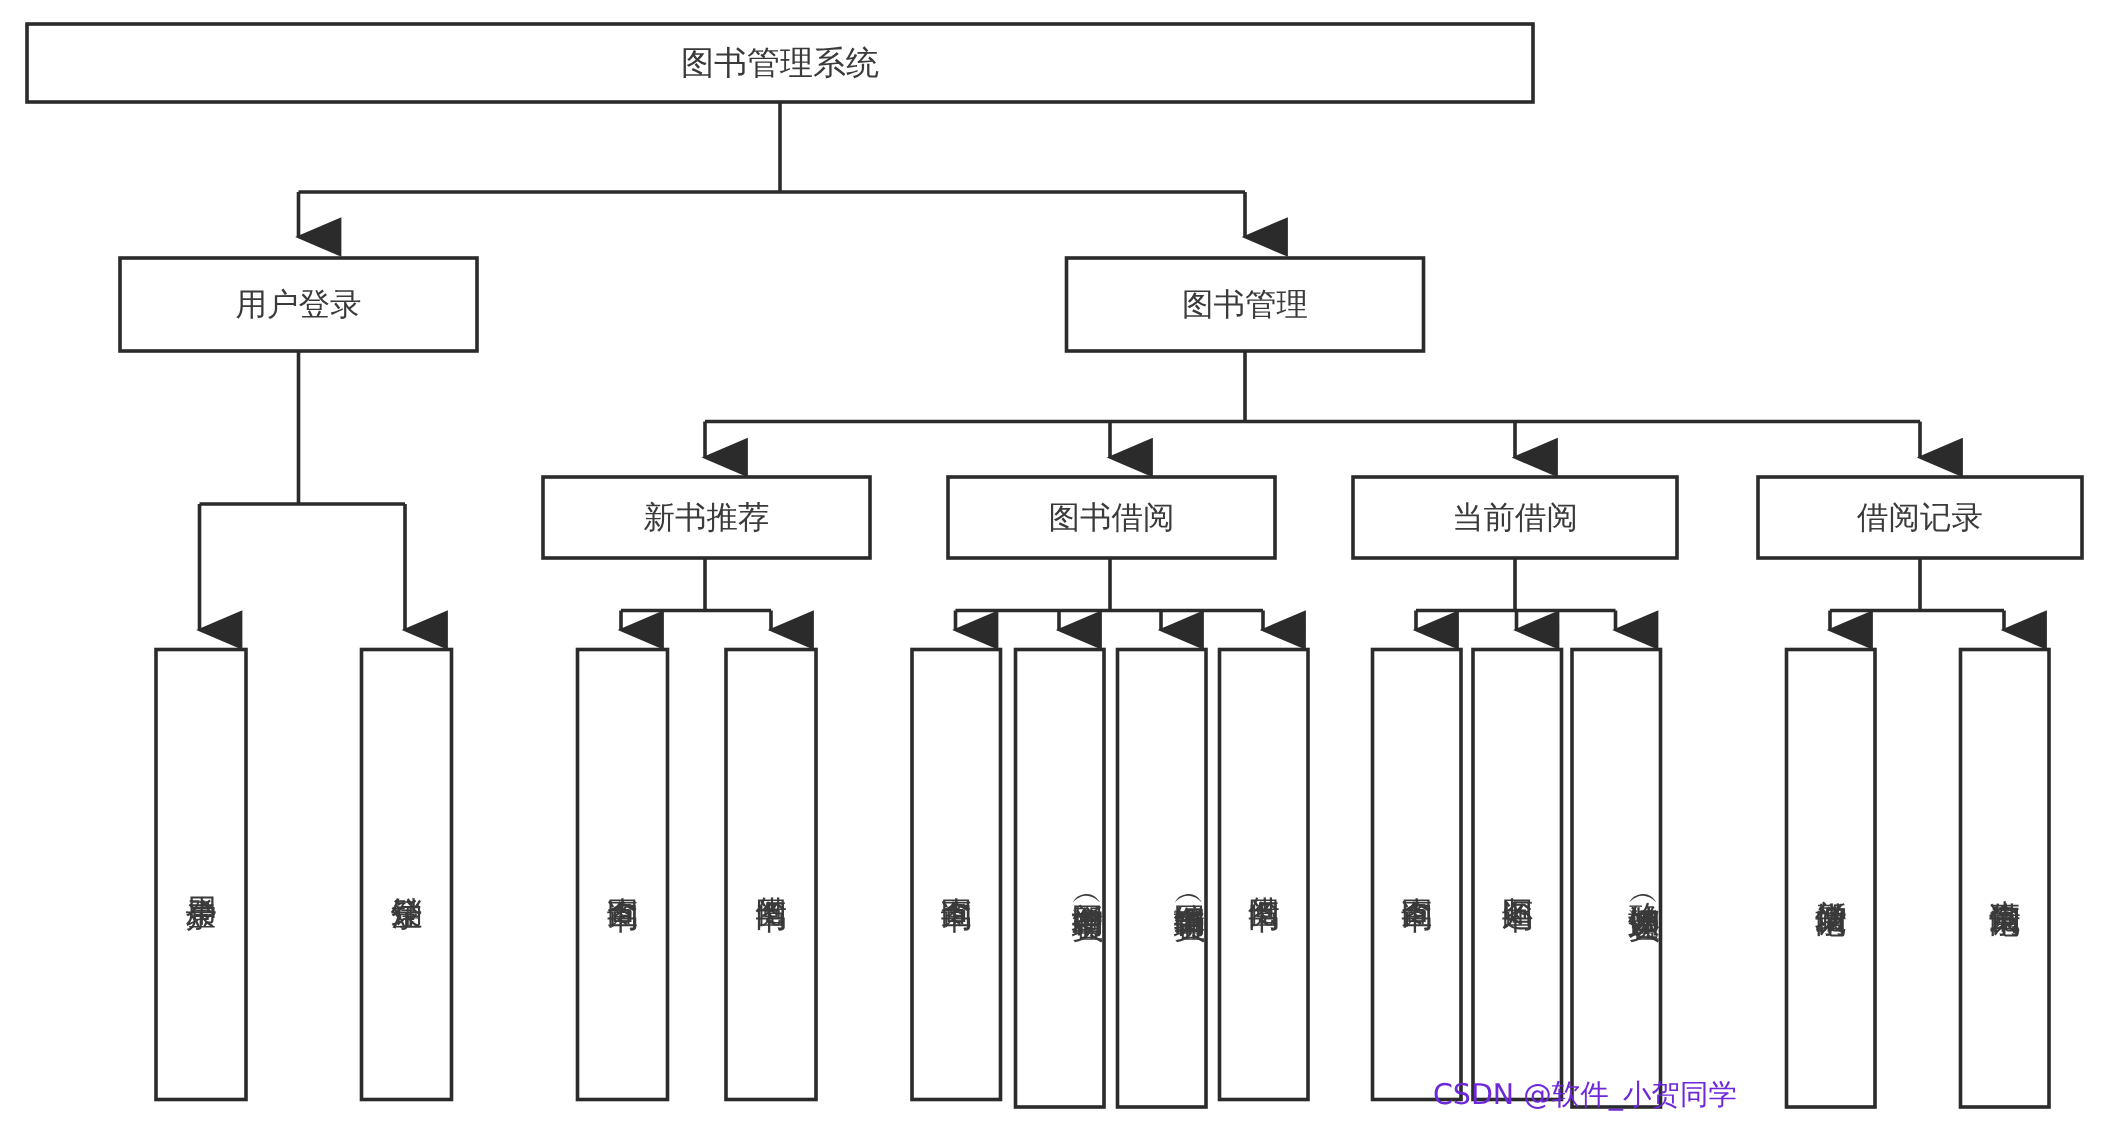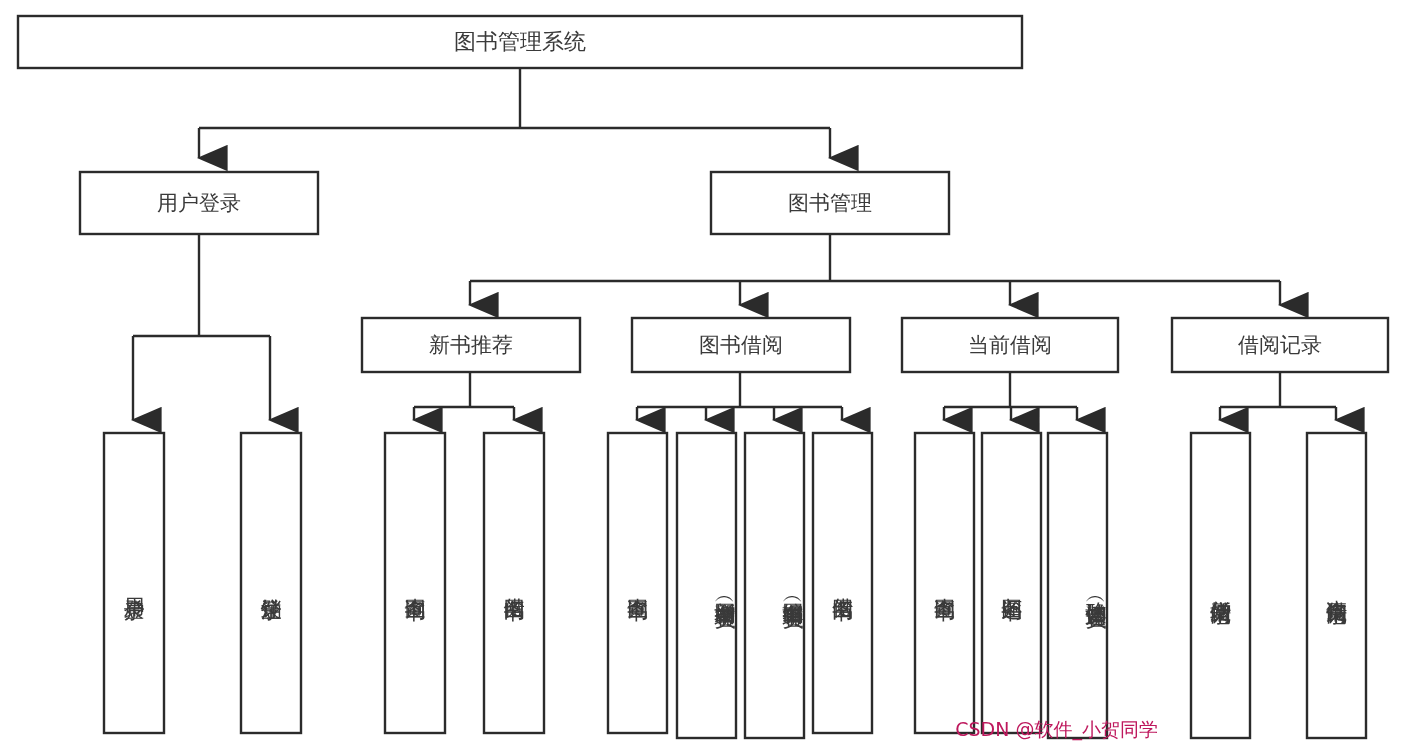--- a/index.html
+++ b/index.html
@@ -33,21 +33,21 @@
     justify-content:center;
     white-space:nowrap;
     pointer-events:none;
     user-select:none;
   }
   .watermark{
     position:absolute;
     right:8px;bottom:4px;
     font-family:"DejaVu Sans","Liberation Sans",sans-serif;
     font-size:19px;
-    color:#be185d;
+    color:#6d28d9;
     white-space:nowrap;
     user-select:none;
   }
 </style>
 </head>
 <body>
 
 <div id="diagram-root">
 
   <svg class="diagram" viewBox="0 0 1405 747" xmlns="http://www.w3.org/2000/svg">

